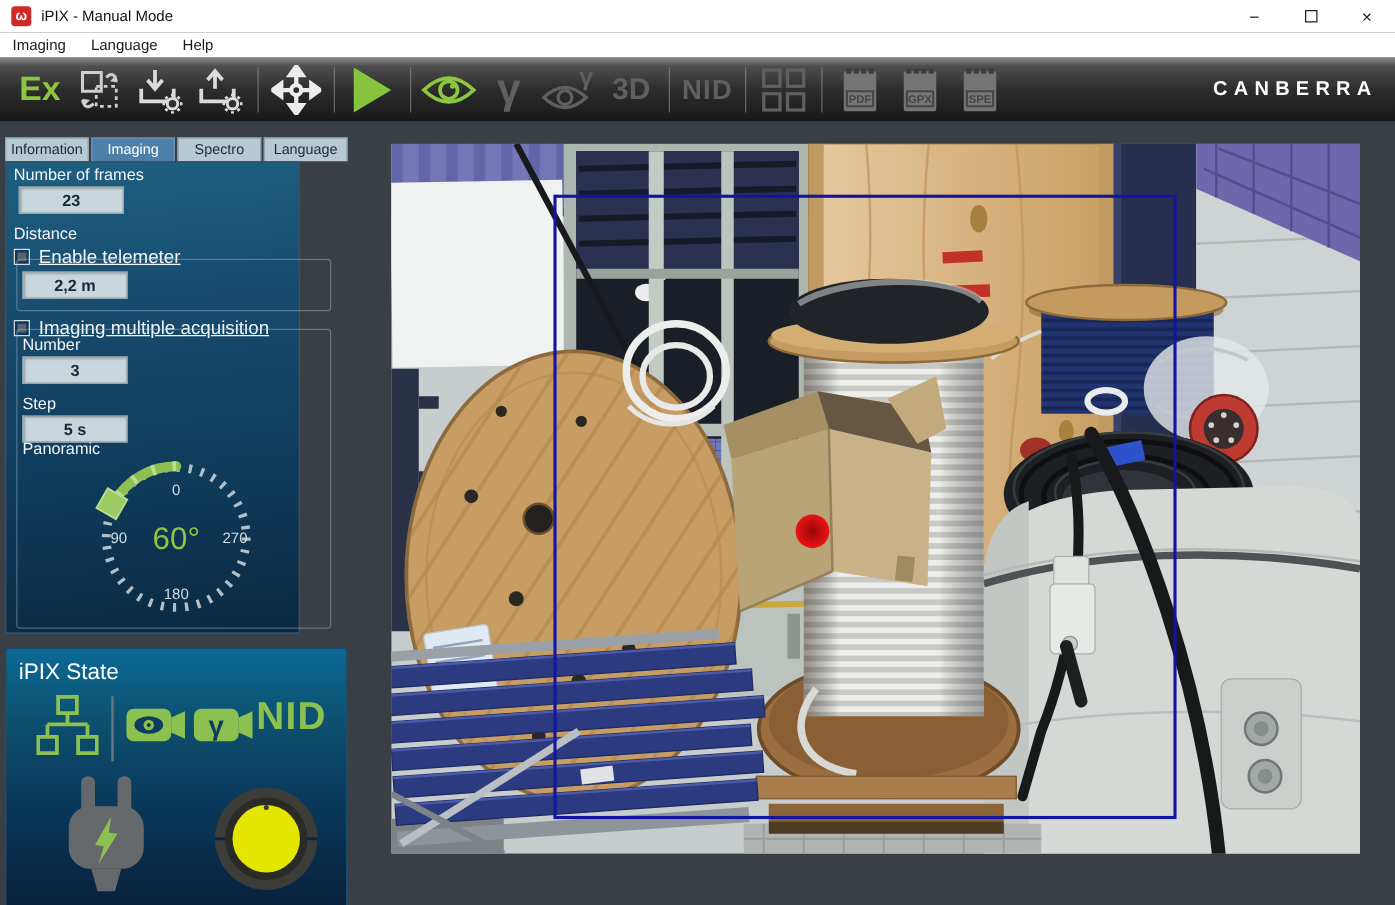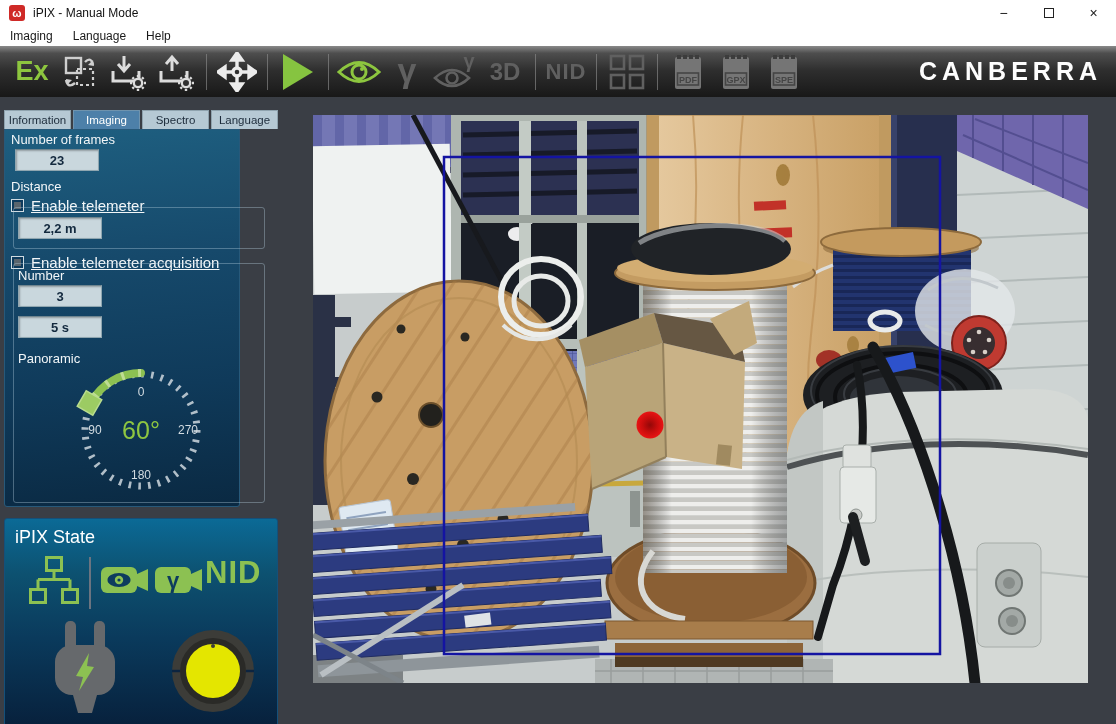--- a/index.html
+++ b/index.html
@@ -21,21 +21,21 @@
   
   #toolbar{position:absolute;left:0;top:46px;width:100%;height:51px;
     background:linear-gradient(180deg,#8a8a8a 0%,#4e4e4e 14%,#2e2e2e 48%,#181818 100%);
     display:flex;align-items:center;padding-left:8px;}
   .tbtn{height:44px;min-width:44px;display:flex;align-items:center;justify-content:center;margin:0 2px;}
   .tsep{width:1px;height:36px;background:#8a8a8a;opacity:.65;margin:0 6px;}
   .ex-label{font-size:27px;font-weight:bold;color:#8dc63f;}
   .dis-label{font-weight:bold;color:#606060;}
   .lbl-3d{font-size:24px;}
   .lbl-nid{font-size:22px;letter-spacing:1px;}
-  #brand{margin-left:auto;margin-right:14px;font-size:25px;font-weight:bold;letter-spacing:5px;color:#fdfdfd;}
+  #brand{margin-left:auto;margin-right:14px;font-size:16px;font-weight:bold;letter-spacing:5px;color:#fdfdfd;}
 
   
   #sidebar{position:absolute;left:4px;top:110px;width:274px;height:609px;}
   #tabs{position:absolute;left:0;top:0;width:100%;height:19px;display:flex;gap:2px;}
   .tab{flex:1;font-size:11.5px;display:flex;align-items:center;justify-content:center;background:#b6c9d4;color:#1c2b3a;border:1px solid #8fa3ae;border-bottom:none;}
   .tab.active{background:#4d80a9;color:#ffffff;border-color:#6f93ad;}
 
   #imaging-panel{position:absolute;left:0;top:19px;width:236px;height:378px;
     background:linear-gradient(175deg,#1e5f80 0%,#16496b 35%,#0f3a5a 68%,#0a2942 100%);
     border:1px solid #27597a;border-radius:0 0 3px 3px;}
@@ -249,29 +249,29 @@
           </span>
         <span class="cb-label">Enable telemeter</span>
       </div>
       <div class="group-box" style="left:8px;top:77px;width:252px;height:42px;"></div>
       <input class="pnl-input" style="left: 13px; top: 87px;" readonly="" value="2,2 m">
 
       <div class="cb-row" style="left:6px;top:124px;">
         <span class="cb">
             <span class="cb-inner"></span>
           </span>
-        <span class="cb-label">Enable telemeter acquisition</span>
+        <span class="cb-label">Imaging multiple acquisition</span>
       </div>
       <div class="group-box" style="left:8px;top:133px;width:252px;height:240px;"></div>
 
       <div class="pnl-label" style="left:13px;top:138px;">Number</div>
       <input class="pnl-input" style="left: 13px; top: 155px;" readonly="" value="3">
 
       <div class="pnl-label" style="left:13px;top:185px;">Step</div>
-      <input class="pnl-input" style="left: 13px; top: 186px;" readonly="" value="5 s">
+      <input class="pnl-input" style="left: 13px; top: 202px;" readonly="" value="5 s">
 
       <div class="pnl-label" style="left:13px;top:221px;">Panoramic</div>
 
       <svg style="position:absolute;left:51px;top:228px;" width="170" height="144" viewBox="0 0 170 144">
         <circle cx="85" cy="72" r="56" fill="none" stroke="#c3ced6" stroke-width="7" stroke-dasharray="2.6 7.17" opacity=".9"></circle>
         <path d="M 85,15 A 57,57 0 0 0 35.6,43.5" fill="none" stroke="#8cc152" stroke-width="8" stroke-linecap="round"></path>
         <path d="M 85,15 A 57,57 0 0 0 35.6,43.5" fill="none" stroke="#cbe4a4" stroke-width="8" stroke-dasharray="3 14" opacity=".8"></path>
         <rect x="-9" y="-9" width="18" height="18" transform="translate(33.5,45) rotate(30)" fill="#9ccb63" stroke="#b9dc8e" stroke-width="1.5"></rect>
         <text x="85" y="38" text-anchor="middle" font-size="12" fill="#d3dce1">0</text>
         <text x="39" y="76" text-anchor="middle" font-size="12" fill="#d3dce1">90</text>

